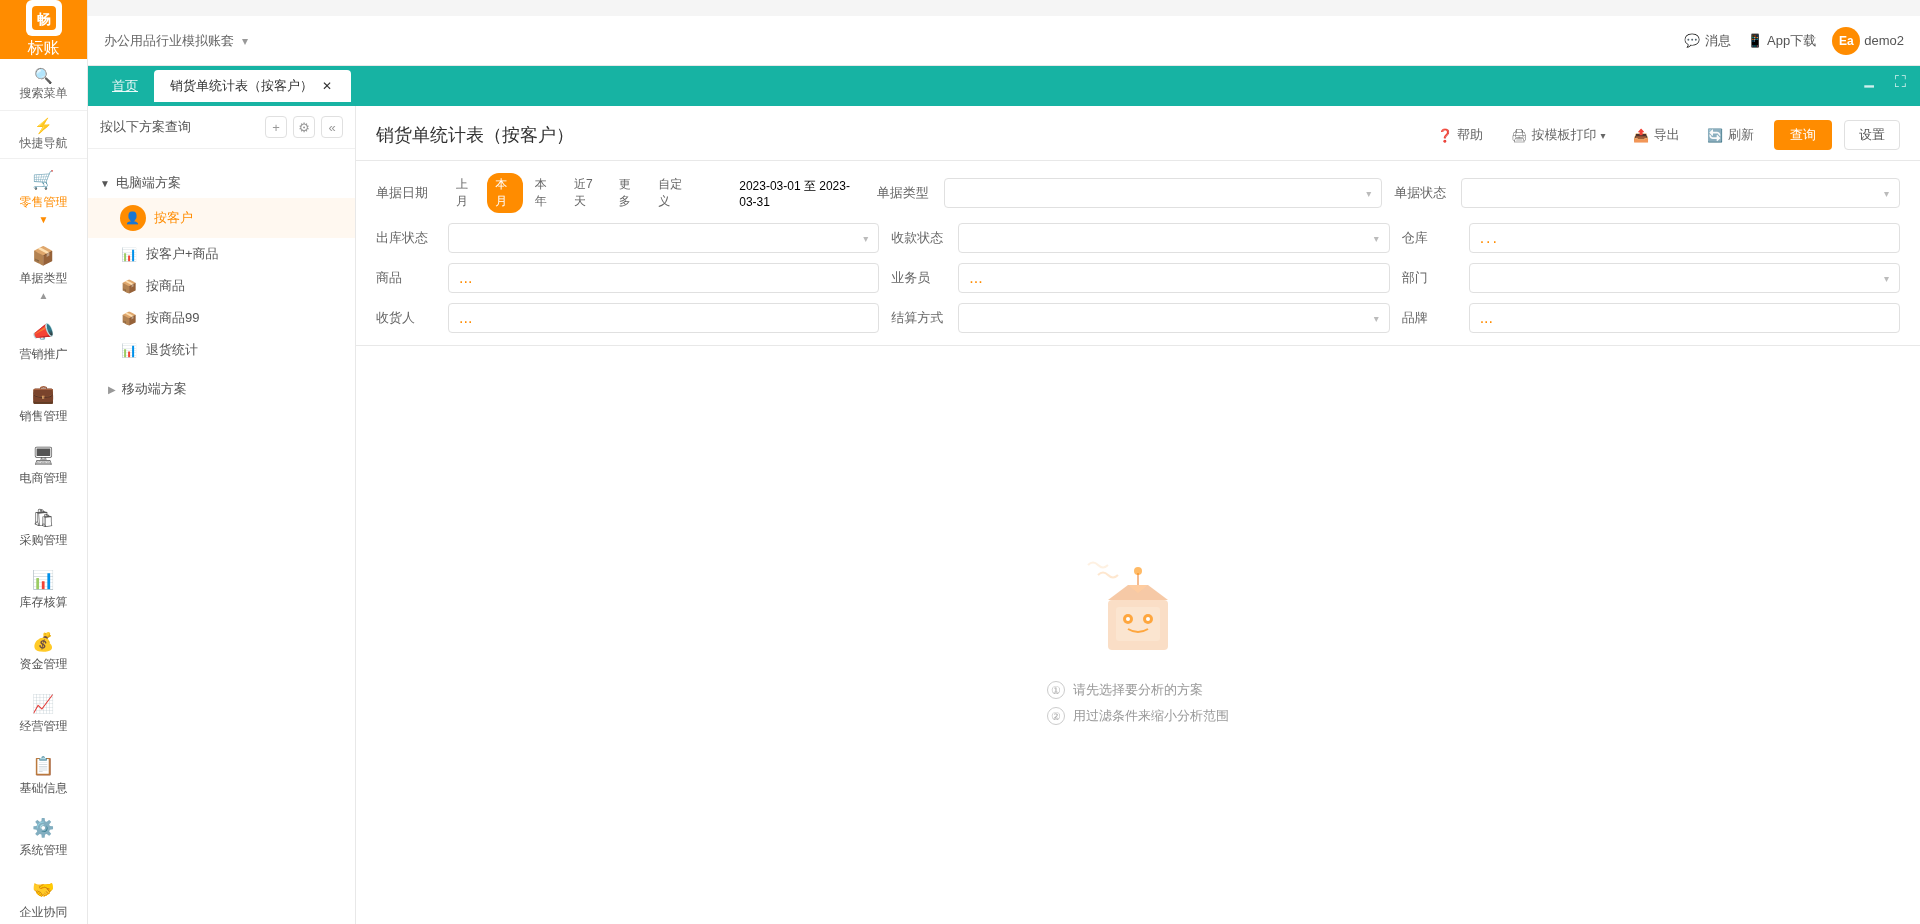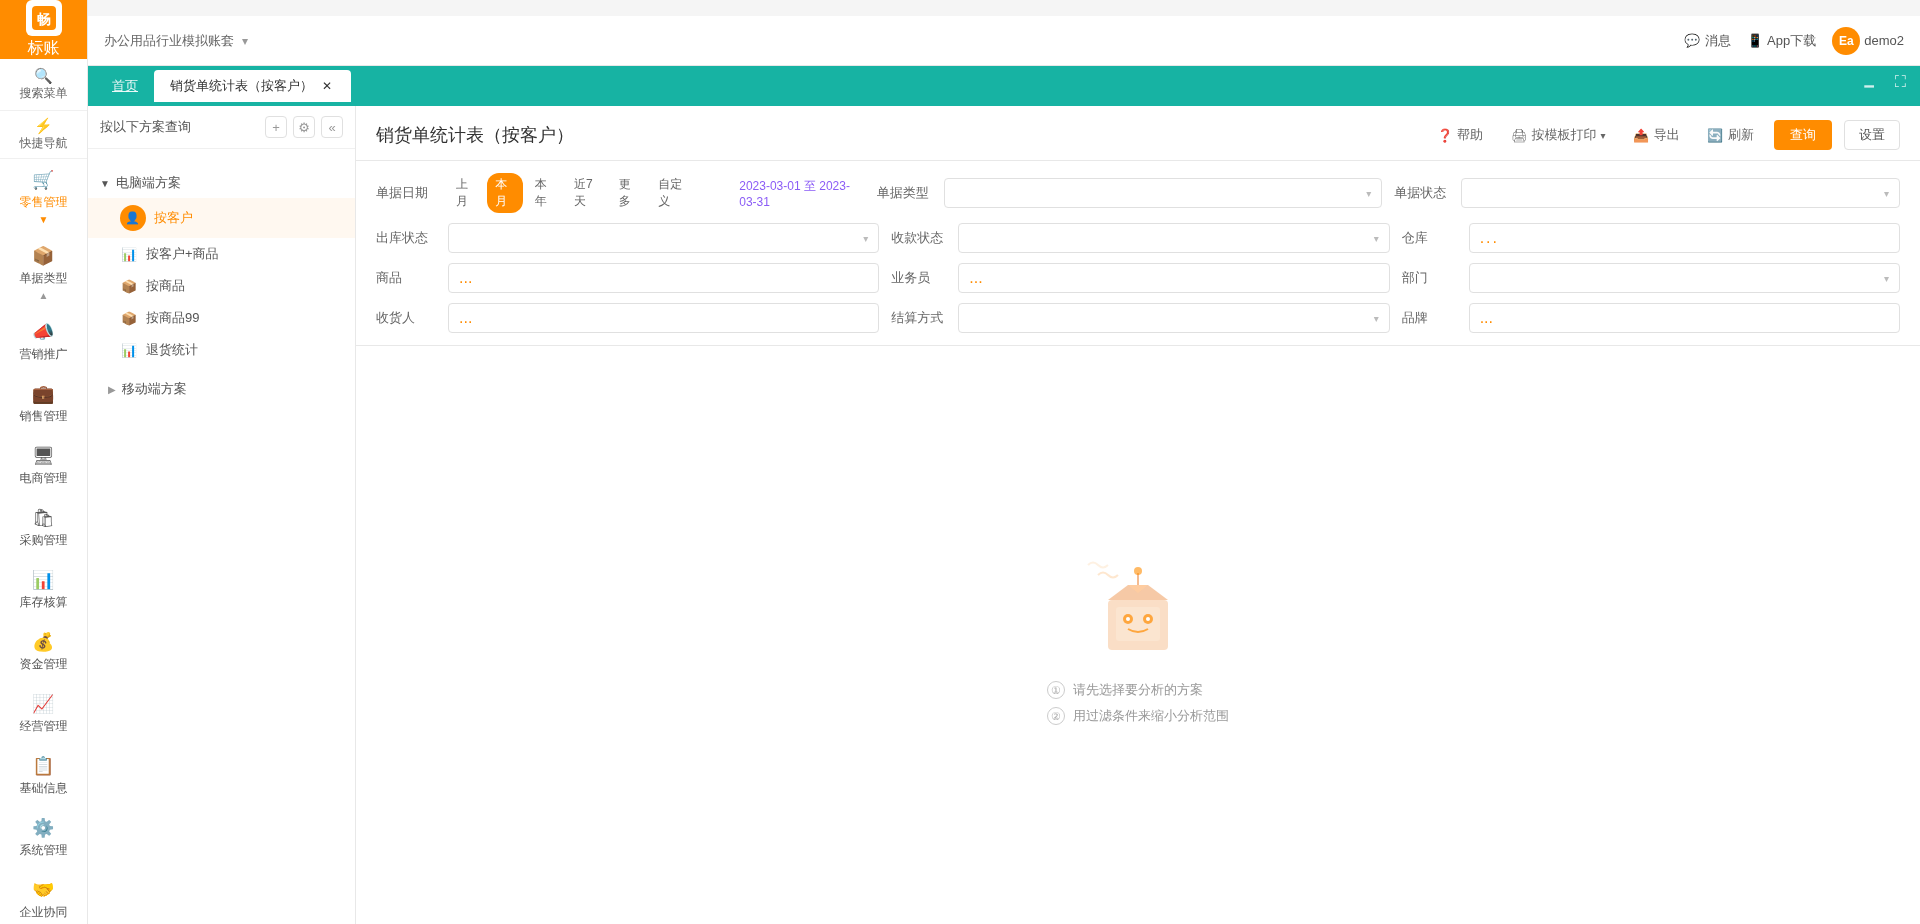--- a/index.html
+++ b/index.html
@@ -66,21 +66,21 @@
 
     
     .filter-area { background: #fff; padding: 12px 20px; border-bottom: 1px solid #e8e8e8; flex-shrink: 0; }
     .filter-row { display: flex; align-items: center; gap: 12px; margin-bottom: 10px; }
     .filter-row:last-of-type { margin-bottom: 0; }
     .filter-label { width: 60px; color: #666; font-size: 13px; flex-shrink: 0; }
     .filter-control { flex: 1; display: flex; align-items: center; gap: 8px; }
     .date-tabs { display: flex; gap: 4px; }
     .date-tab { padding: 3px 8px; border-radius: 3px; cursor: pointer; color: #666; font-size: 12px; }
     .date-tab.active { background: #ff8c00; color: #fff; border-radius: 12px; }
-    .date-range { color: #8b5cf6; font-size: 12px; margin-left: 36px; }
+    .date-range { color: #000000; font-size: 12px; margin-left: 36px; }
 
     .collapse-bar { text-align: center; padding: 8px; background: #fff; border-top: 1px solid #f0f0f0; cursor: pointer; color: #666; font-size: 12px; }
 
     
     .empty-state { flex: 1; display: flex; flex-direction: column; align-items: center; justify-content: center; background: #fff; gap: 16px; }
     .empty-icon { width: 120px; height: 120px; position: relative; }
     .empty-hints { display: flex; flex-direction: column; gap: 8px; }
     .empty-hint { display: flex; align-items: center; gap: 8px; color: #999; font-size: 13px; }
     .hint-num { width: 18px; height: 18px; border-radius: 50%; border: 1px solid #ccc; display: flex; align-items: center; justify-content: center; font-size: 11px; color: #aaa; }
 

